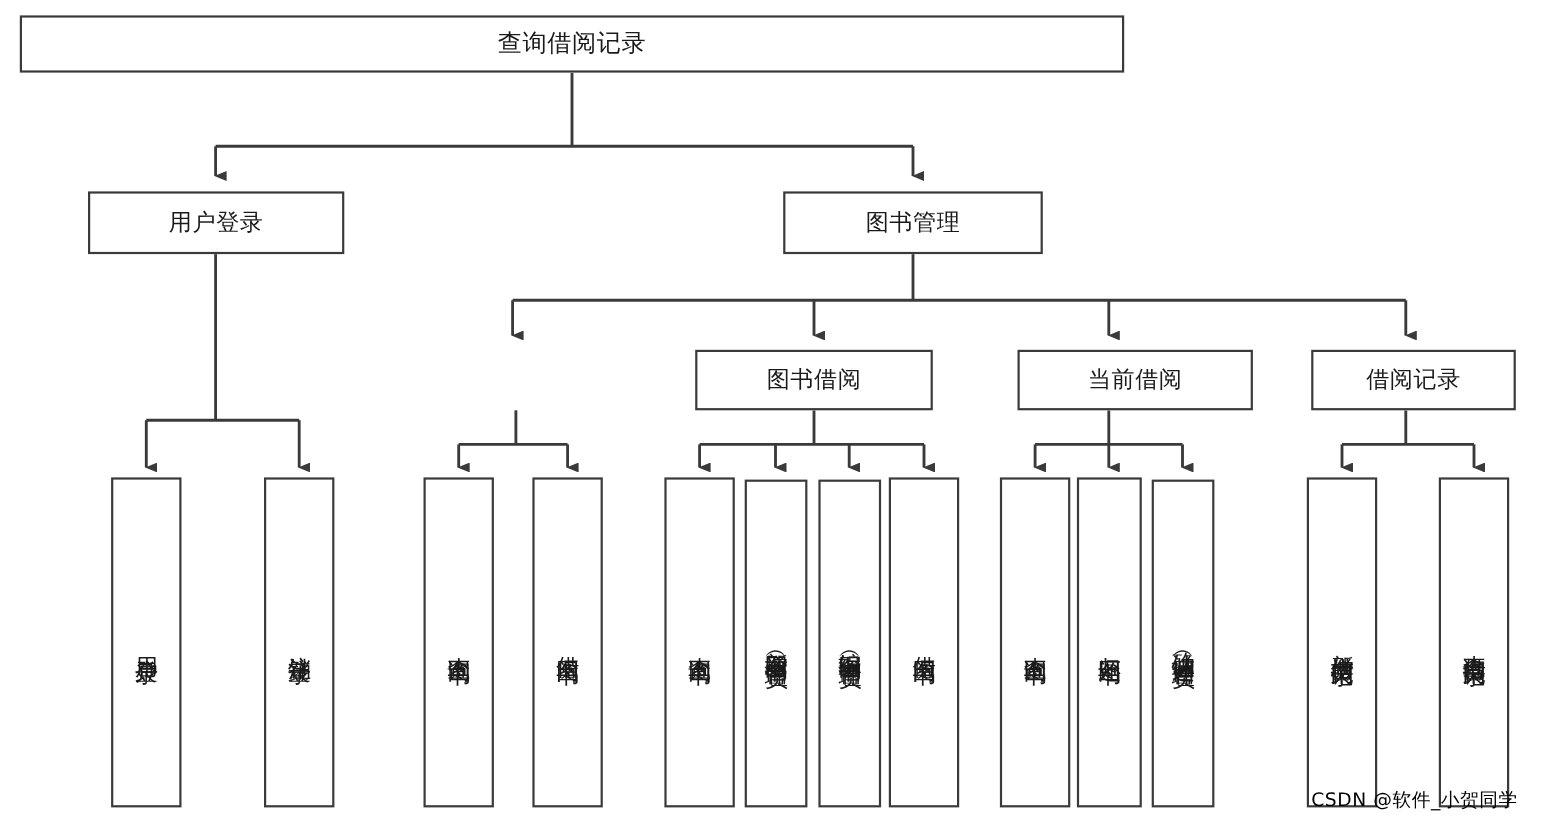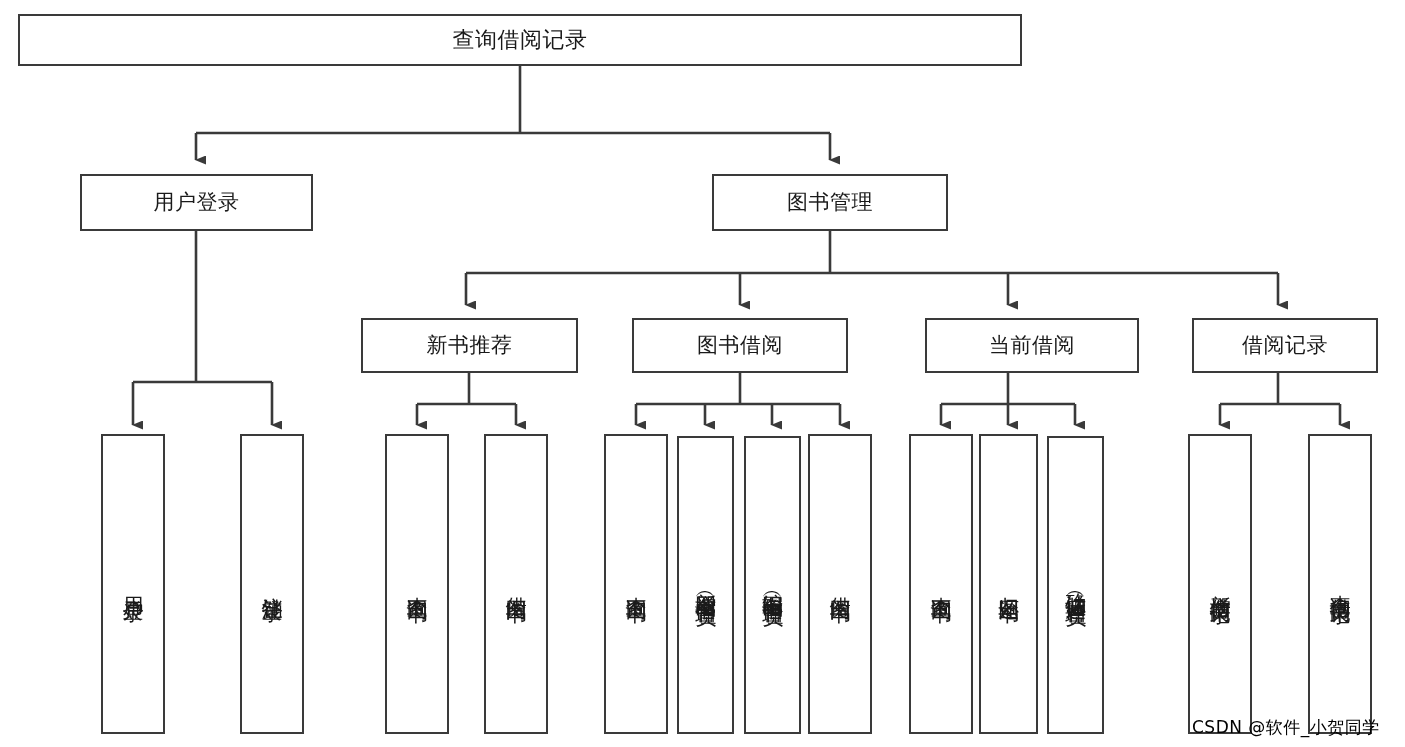--- a/index.html
+++ b/index.html
@@ -125,23 +125,20 @@
   </div>
 
   <div class="node-box horizontal" style="left:80px; top:174px; width:233px; height:57px;">
     <span class="node-label">用户登录</span>
   </div>
 
   <div class="node-box horizontal" style="left:712px; top:174px; width:236px; height:57px;">
     <span class="node-label">图书管理</span>
   </div>
 
-  <div class="node-box horizontal" style="left:361px; top:318px; width:217px; height:55px;">
-    <span class="node-label">新书推荐</span>
-  </div>
 
   <div class="node-box horizontal" style="left:632px; top:318px; width:216px; height:55px;justify-content:center;">
     <span class="node-label">图书借阅</span>
   </div>
 
   <div class="node-box horizontal" style="left:925px; top:318px; width:214px; height:55px;">
     <span class="node-label">当前借阅</span>
   </div>
 
   <div class="node-box horizontal" style="left:1160px; top:318px; width:186px; height:55px;margin-left:32px;">

